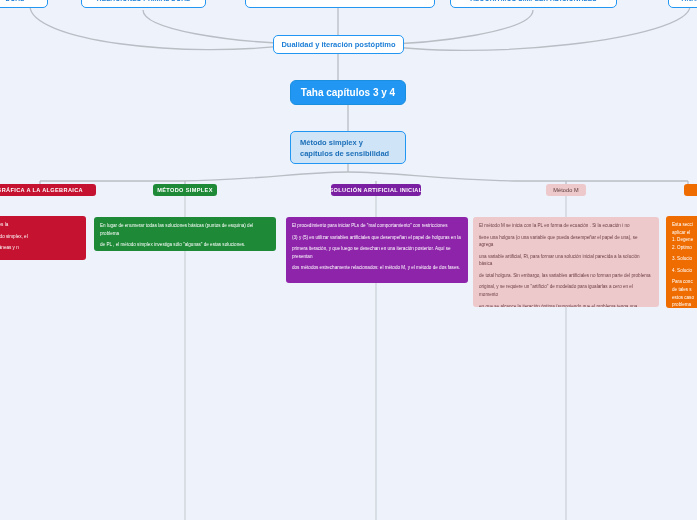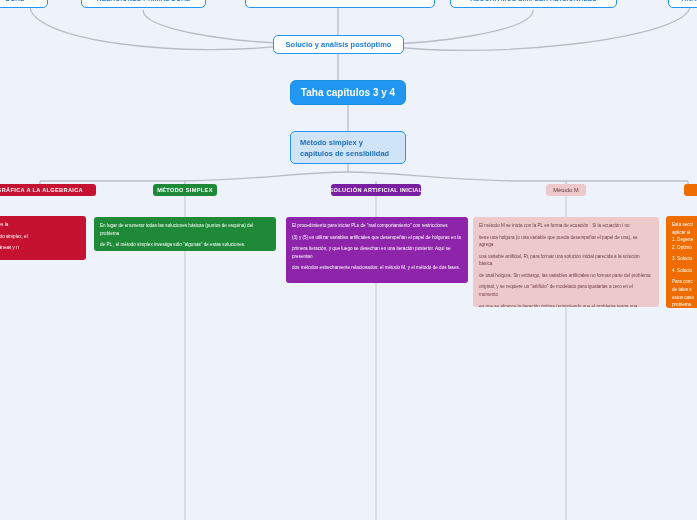--- a/index.html
+++ b/index.html
@@ -148,21 +148,21 @@
 
   <div class="node top-node" style="left:450px;top:-12px;width:167px;height:20px;">
     <span>ALGORITMOS SIMPLEX ADICIONALES</span>
   </div>
 
   <div class="node top-node" style="left:668px;top:-12px;width:46px;height:20px;">
     <span>ANÁL</span>
   </div>
 
   <div class="node blue-outline" style="left:273px;top:35px;width:131px;height:19px;">
-    <span>Solucio y análisis postóptimo</span>
+    <span>Dualidad y iteración postóptimo</span>
   </div>
 
   <div class="node blue-fill" style="left:290px;top:80px;width:116px;height:25px;">
     <span>Taha capítulos 3 y 4</span>
   </div>
 
   <div class="node lightblue" style="left:290px;top:131px;width:116px;height:33px;">
     <span>Método simplex y capítulos de sensibilidad</span>
   </div>
 

